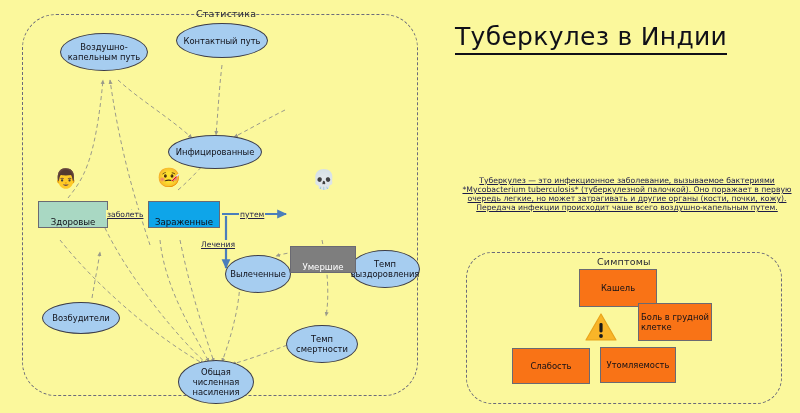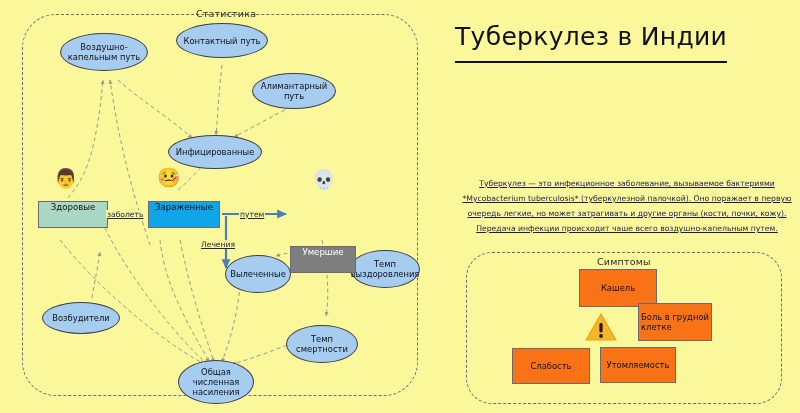--- a/index.html
+++ b/index.html
@@ -55,21 +55,21 @@
     font-size: 8.4px;
     line-height: 10px;
     color: #101018;
     box-sizing: border-box;
     padding: 1px 2px;
   }
   
   .rect {
     position: absolute;
     display: flex;
-    align-items: flex-start;
+    align-items: flex-end;
     justify-content: center;
     text-align: center;
     font-size: 8.6px;
     color: #101018;
     box-sizing: border-box;
     border: 1.2px solid #6a6a72;
   }
   .rect.healthy { background: #a9d8c3; }
   .rect.infected { background: #0ea5e9; }
   .rect.dead { background: #7e7e7e; color: #ffffff; }
@@ -93,28 +93,28 @@
     user-select: none;
   }
   
   #title {
     position: absolute;
     left: 455px; top: 22px;
     font-size: 25px;
     color: #101018;
     white-space: nowrap;
     border-bottom: 2.2px solid #101018;
-    padding-bottom: 10px;
+    padding-bottom: 2px;
     letter-spacing: .3px;
   }
   #description {
     position: absolute;
     left: 462px; top: 176px; width: 330px;
     font-size: 7.7px;
-    line-height: 15px;
+    line-height: 9px;
     color: #1c1c4a;
     text-align: center;
     text-decoration: underline;
     text-decoration-color: #1c1c4a;
   }
   
   .symptom {
     position: absolute;
     background: #f97316;
     border: 1.1px solid #6a6a72;
@@ -186,24 +186,20 @@
 
   <div class="ellipse" style="left:60px; top:33px; width:88px; height:38px;">
     <span style="white-space:pre-line">Воздушно-
 капельным путь</span>
   </div>
 
   <div class="ellipse" style="left:176px; top:23px; width:92px; height:35px;">
     <span style="white-space:pre-line">Контактный путь</span>
   </div>
 
-  <div class="ellipse" style="left:252px; top:73px; width:84px; height:36px;">
-    <span style="white-space:pre-line">Алимантарный
-путь</span>
-  </div>
 
   <div class="ellipse" style="left:168px; top:135px; width:94px; height:34px;">
     <span style="white-space:pre-line">Инфицированные</span>
   </div>
 
   <div class="ellipse" style="left:42px; top:302px; width:78px; height:32px;">
     <span style="white-space:pre-line">Возбудители</span>
   </div>
 
   <div class="ellipse" style="left:225px; top:255px; width:66px; height:38px;">

